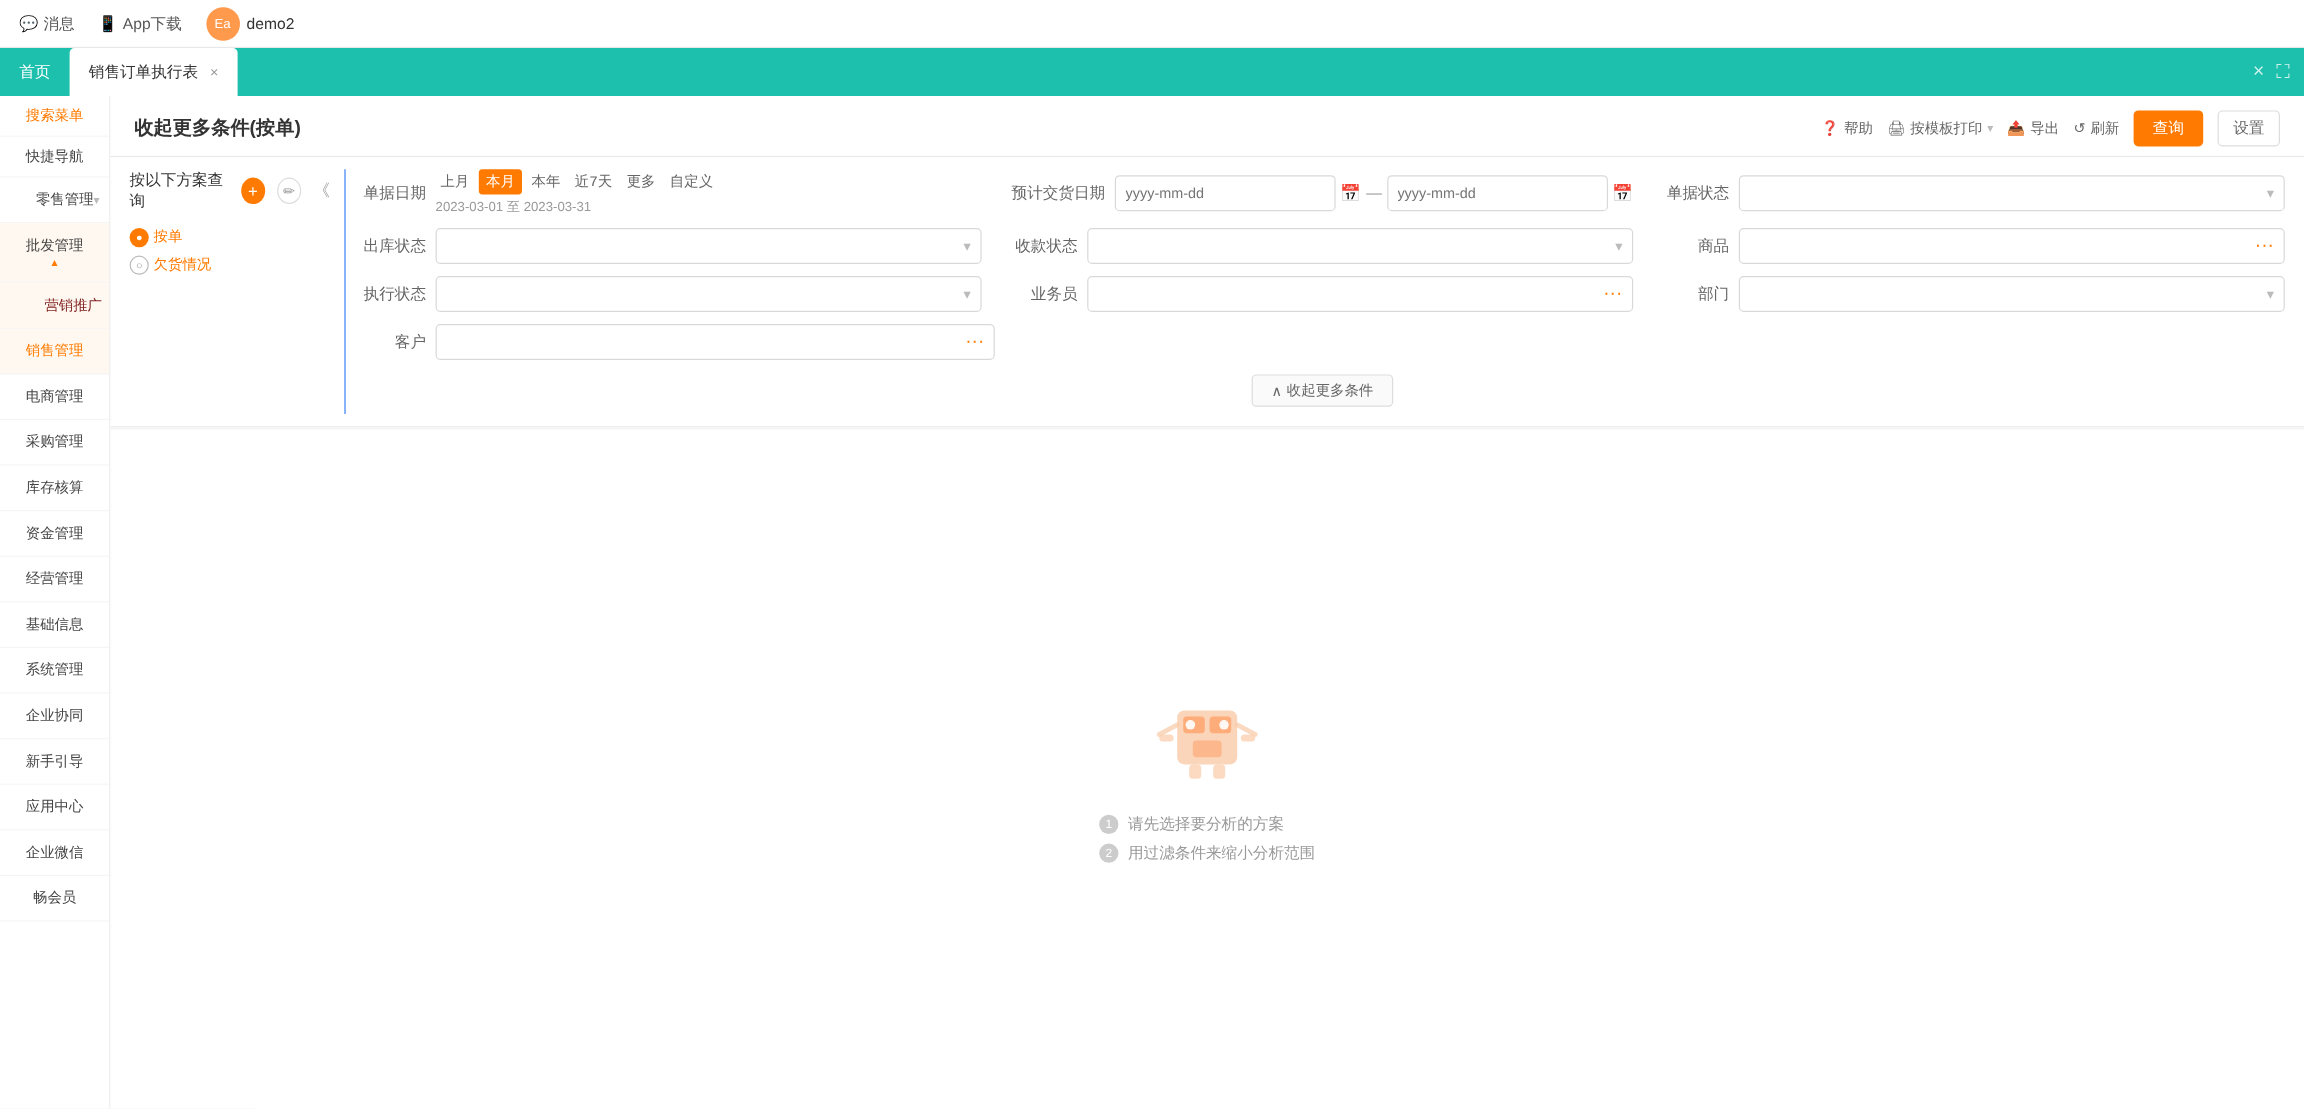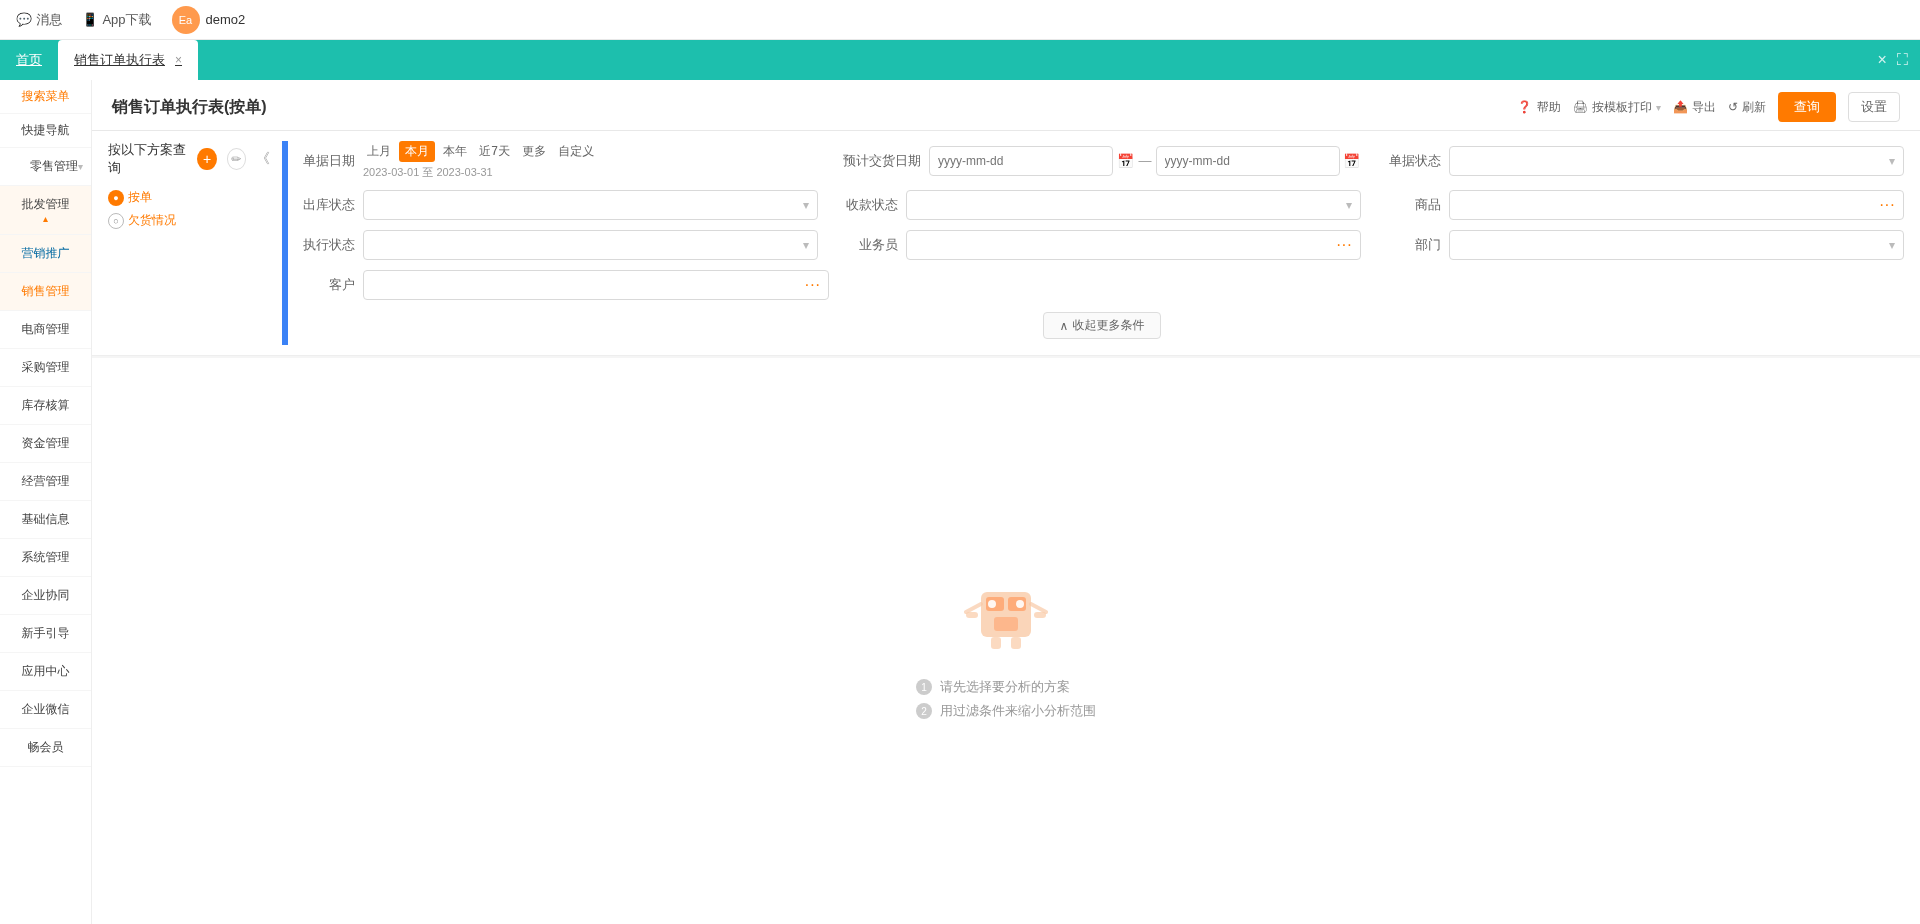--- a/index.html
+++ b/index.html
@@ -14,21 +14,21 @@
     .logo-text { font-size: 12px; color: #ff7a00; font-weight: bold; line-height: 1.2; }
     .top-bar-title { font-size: 13px; color: #666; }
     .top-bar-title-arrow { margin-left: 4px; color: #999; }
     .top-bar-right { display: flex; align-items: center; gap: 20px; }
     .top-bar-btn { display: flex; align-items: center; gap: 4px; font-size: 13px; color: #555; cursor: pointer; }
     .user-avatar { width: 28px; height: 28px; border-radius: 50%; background: #ff9a4d; display: flex; align-items: center; justify-content: center; color: #fff; font-size: 12px; overflow: hidden; }
     .user-name { font-size: 13px; color: #333; }
 
     
     .tab-bar { height: 40px; background: #1dbfad; display: flex; align-items: center; padding: 0 0; flex-shrink: 0; }
-    .tab-item { height: 40px; display: flex; align-items: center; padding: 0 16px; font-size: 13px; cursor: pointer; color: rgba(255,255,255,0.85); gap: 6px; text-decoration: underline; }
+    .tab-item { height: 40px; display: flex; align-items: center; padding: 0 16px; font-size: 13px; cursor: pointer; color: rgba(255,255,255,0.85); gap: 6px; }
     .tab-item.home { color: #fff; }
     .tab-item.active { background: #fff; color: #333; border-radius: 4px 4px 0 0; padding-left: 16px; }
     .tab-close { font-size: 12px; color: #999; cursor: pointer; margin-left: 4px; }
     .tab-bar-actions { margin-left: auto; display: flex; align-items: center; gap: 10px; padding-right: 12px; }
     .tab-action-btn { color: #fff; font-size: 16px; cursor: pointer; opacity: 0.8; }
 
     
     .main-layout { display: flex; flex: 1; overflow: hidden; }
 
     
@@ -73,21 +73,21 @@
     .empty-step { display: flex; align-items: center; gap: 8px; font-size: 13px; color: #999; }
     .step-num { width: 16px; height: 16px; border-radius: 50%; background: #ccc; color: #fff; font-size: 10px; display: flex; align-items: center; justify-content: center; flex-shrink: 0; }
     .left-nav { width: 92px; background: #fff; border-right: 1px solid #eee; display: flex; flex-direction: column; overflow-y: auto; flex-shrink: 0; }
     .left-nav-item { padding: 10px 6px; font-size: 12px; text-align: center; color: #444; cursor: pointer; border-bottom: 1px solid #f5f5f5; }
     .left-nav-item.has-arrow { display: flex; align-items: center; justify-content: flex-end; padding: 10px 8px; }
 
     
     .filter-content-wrapper { flex: 1; display: flex; flex-direction: column; overflow: hidden; }
     .filter-panel { background: #fff; padding: 10px 16px; border-bottom: 1px solid #eee; flex-shrink: 0; }
     .filter-panel-inner { display: flex; gap: 0; }
-    .filter-side { width: 180px; border-right: 6px solid #3b82f6; padding-right: 12px; }
+    .filter-side { width: 180px; border-right: 1px solid #3b82f6; padding-right: 12px; }
     .filter-main { flex: 1; padding-left: 12px; }
   </style>
 </head>
 <body>
 
 <div class="top-bar">
   <div class="top-bar-right">
     <div class="top-bar-btn">
       <span>💬</span>
       <span>消息</span>
@@ -129,40 +129,40 @@
       <span>快捷导航</span>
     </div>
     <div class="left-nav-item has-arrow">
       <span>零售管理</span>
       <span style="font-size:10px;color:#bbb;">▾</span>
     </div>
     <div class="left-nav-item has-arrow" style="background:#fff8f0;flex-direction:column;">
       <span>批发管理</span>
       <span style="font-size:10px;color:#ff7a00;">▴</span>
     </div>
-    <div class="left-nav-item" style="background:#fff8f0;color:#0369a1;">营销推广</div>
+    <div class="left-nav-item" style="background:#fff8f0;color:#7f1d1d;text-align:right;">营销推广</div>
     <div class="left-nav-item" style="background:#fff8f0;color:#ff7a00;">销售管理</div>
     <div class="left-nav-item">电商管理</div>
     <div class="left-nav-item">采购管理</div>
     <div class="left-nav-item">库存核算</div>
     <div class="left-nav-item">资金管理</div>
     <div class="left-nav-item">经营管理</div>
     <div class="left-nav-item">基础信息</div>
     <div class="left-nav-item">系统管理</div>
     <div class="left-nav-item">企业协同</div>
     <div class="left-nav-item">新手引导</div>
     <div class="left-nav-item">应用中心</div>
     <div class="left-nav-item">企业微信</div>
     <div class="left-nav-item">畅会员</div>
   </div>
 
   <div class="filter-content-wrapper">
 
     <div class="page-header">
-      <div class="page-title">销售订单执行表(按单)</div>
+      <div class="page-title">收起更多条件(按单)</div>
       <div class="page-actions">
         <div class="page-action-btn">
           <span>❓</span>
           <span>帮助</span>
         </div>
         <div class="page-action-btn print">
           <span>🖨</span>
           <span>按模板打印</span>
           <span style="font-size:10px;color:#bbb;">▾</span>
         </div>

